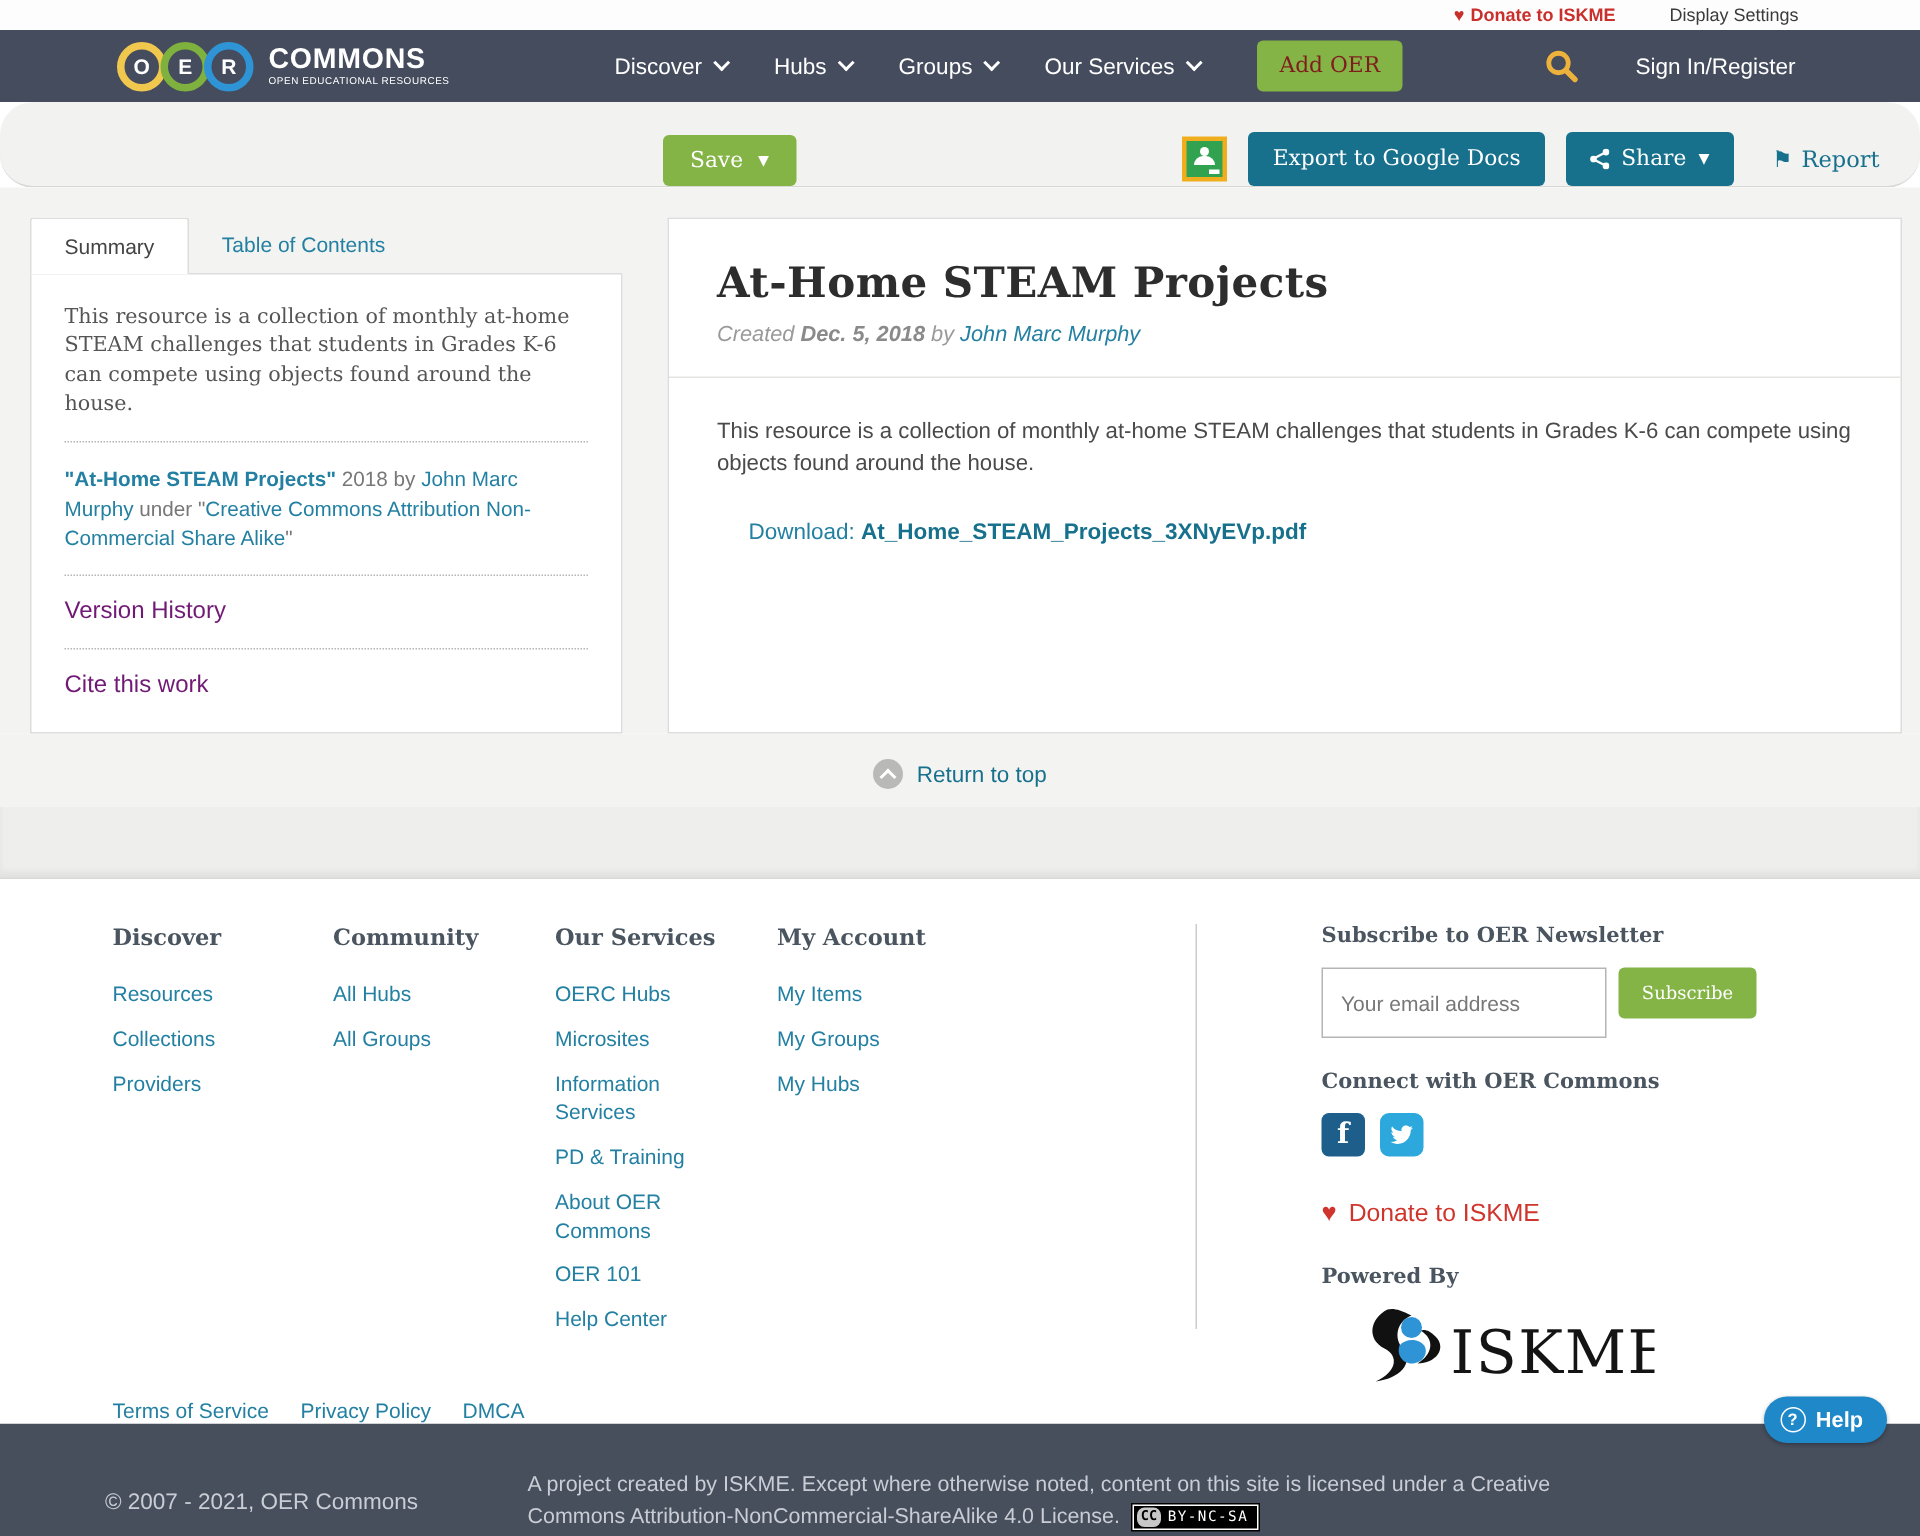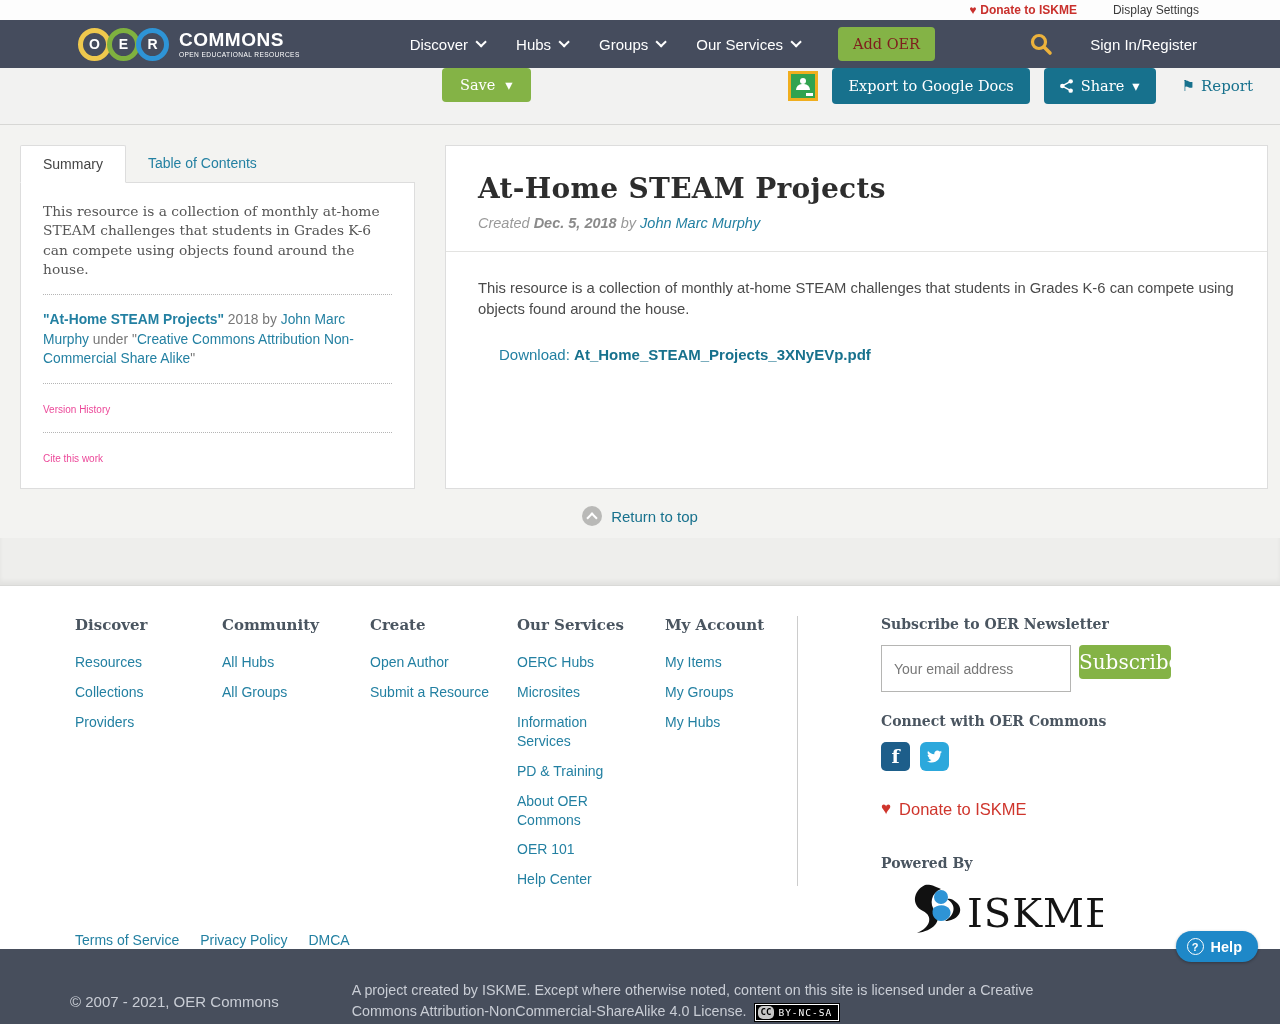--- a/index.html
+++ b/index.html
@@ -33,21 +33,21 @@
     cursor:pointer; }
   .chev { width:8px; height:8px; border-right:2px solid #fff; border-bottom:2px solid #fff;
     transform:rotate(45deg) translateY(-3px); display:inline-block; }
   .add-oer { margin-left:40px; background:#84b346; color:#7f1d1d; border:none; border-radius:4px;
     padding:9px 15px; font-family:"DejaVu Serif", serif; font-size:14.5px; cursor:pointer; }
   .search-btn { margin-left:auto; background:none; border:none; cursor:pointer; display:flex; }
   .signin { color:#fff; font-size:15px; margin-left:37px; cursor:pointer; }
 
   
   .toolbar { height:57px; background:#f2f2f1; border-bottom:1px solid #d7d7d5;
-    display:flex; align-items:flex-start; padding-right:27px; }
+    display:flex; align-items:flex-end; padding-right:27px;border-radius:22px; }
   .save-btn { margin-left:442px; background:#84b346; color:#fff; border:none; border-radius:4px;
     padding:9px 18px; font-family:"DejaVu Serif", serif; font-size:14.5px; cursor:pointer;
     display:flex; align-items:center; gap:10px; }
   .tool-right { margin-left:auto; display:flex; align-items:center; gap:14px; }
   .classroom-btn { width:30px; height:30px; background:#f0ae1e; border:none; padding:3px;
     cursor:pointer; }
   .classroom-inner { width:100%; height:100%; background:#31a350; position:relative; }
   .cl-head { position:absolute; left:9px; top:4px; width:6px; height:6px; border-radius:50%;
     background:#fff; }
   .cl-body { position:absolute; left:5px; top:10px; width:14px; height:6px;
@@ -67,21 +67,21 @@
   .tab { padding:10px 22px; font-size:14px; color:#2380a2; cursor:pointer; }
   .tab.active { background:#fff; border:1px solid #ddd; border-bottom:1px solid #fff;
     margin-bottom:-1px; color:#444; position:relative; z-index:2; border-radius:2px 2px 0 0; }
   .side-panel { background:#fff; border:1px solid #ddd; padding:19px 22px 22px; }
   .side-summary { font-family:"DejaVu Serif", serif; font-size:13.8px; color:#555;
     line-height:1.4; }
   .dotted { border-bottom:1px dotted #b5b5b5; margin:15px 0; }
   .citation { font-size:13.8px; color:#777; line-height:1.4; }
   .cit-title { color:#2380a2; font-weight:bold; cursor:pointer; }
   .cit-link { color:#2380a2; cursor:pointer; }
-  .side-link { color:#ec4899; font-size:10px; cursor:pointer; display:inline-block; }
+  .side-link { color:#701a75; font-size:16px; cursor:pointer; display:inline-block; }
 
   .main-panel { width:823px; background:#fff; border:1px solid #ddd; min-height:318px; }
   .main-header { padding:26px 32px 20px; border-bottom:1px solid #e3e3e1; }
   .page-title { font-family:"DejaVu Serif", serif; font-weight:bold; font-size:28px;
     color:#2d2d2d; letter-spacing:0.3px; }
   .created-line { margin-top:10px; font-style:italic; font-size:14.5px; color:#9a9a9a; }
   .created-date { font-weight:bold; color:#8a8a8a; }
   .created-author { color:#2380a2; cursor:pointer; }
   .main-body { padding:26px 32px 60px; }
   .main-desc { font-size:14.8px; color:#4a4a4a; line-height:1.45; }
@@ -112,32 +112,32 @@
     margin-bottom:11px; max-width:118px; cursor:pointer; }
   .v-divider { position:absolute; left:797px; top:30px; height:270px; border-left:1px solid #ccc; }
   .footer-right { position:absolute; left:881px; top:30px; width:330px; }
   .fr-head { font-family:"DejaVu Serif", serif; font-weight:bold; font-size:14px;
     color:#4a5560; }
   .newsletter-form { margin-top:13px; display:flex; gap:8px; }
   .email-input { width:190px; height:47px; border:1px solid #b5b5b3; padding:0 12px;
     font-size:14px; color:#555; }
   .email-input::placeholder { color:#777; }
   .subscribe-btn { background:#84b346; color:#fff; border:none; border-radius:4px;
-    width:92px; height:34px; font-family:"DejaVu Serif", serif; font-size:20px; cursor:pointer; }
+    width:92px; height:34px; font-family:"DejaVu Serif", serif; font-size:12px; cursor:pointer; }
   .connect-head { margin-top:21px; }
   .social-row { margin-top:13px; display:flex; gap:10px; }
   .fb-btn { width:29px; height:29px; border-radius:5px; background:#1d5e8a; border:none;
     color:#fff; font-weight:bold; font-size:19px; cursor:pointer; line-height:1;
     font-family:"DejaVu Serif", serif; }
   .tw-btn { width:29px; height:29px; border-radius:6px; background:#2ca8dc; border:none;
     display:flex; align-items:center; justify-content:center; cursor:pointer; }
   .donate-footer { margin-top:28px; color:#cf352c; font-size:16.5px; cursor:pointer;
     display:flex; align-items:center; gap:8px; }
   .donate-footer .heart { font-size:17px; }
-  .powered-head { margin-top:36px; }
+  .powered-head { margin-top:24px; }
   .iskme-logo { margin-top:6px; margin-left:22px; cursor:pointer; }
   .legal-row { position:absolute; left:75px; bottom:1px; display:flex; gap:21px; }
   .legal-link { color:#2380a2; font-size:14px; cursor:pointer; }
 
   
   .bottom-bar { height:104px; background:#474e5c; display:flex; align-items:center;
     padding:0 70px; }
   .copyright { color:#c9cdd5; font-size:15px; flex:none; }
   .license-block { margin-left:73px; width:730px; color:#c9cdd5; font-size:14.3px;
     line-height:1.45; }
@@ -288,25 +288,20 @@
         <div class="fcol-head">Discover</div>
         <a class="flink">Resources</a>
         <a class="flink">Collections</a>
         <a class="flink">Providers</a>
       </div>
       <div class="fcol fcol-1">
         <div class="fcol-head">Community</div>
         <a class="flink">All Hubs</a>
         <a class="flink">All Groups</a>
       </div>
-      <div class="fcol fcol-2">
-        <div class="fcol-head">Create</div>
-        <a class="flink" style="max-width:130px">Open Author</a>
-        <a class="flink" style="max-width:130px">Submit a Resource</a>
-      </div>
       <div class="fcol fcol-3">
         <div class="fcol-head">Our Services</div>
         <a class="flink">OERC Hubs</a>
         <a class="flink">Microsites</a>
         <a class="flink">Information Services</a>
         <a class="flink">PD &amp; Training</a>
         <a class="flink">About OER Commons</a>
         <a class="flink">OER 101</a>
         <a class="flink">Help Center</a>
       </div>

